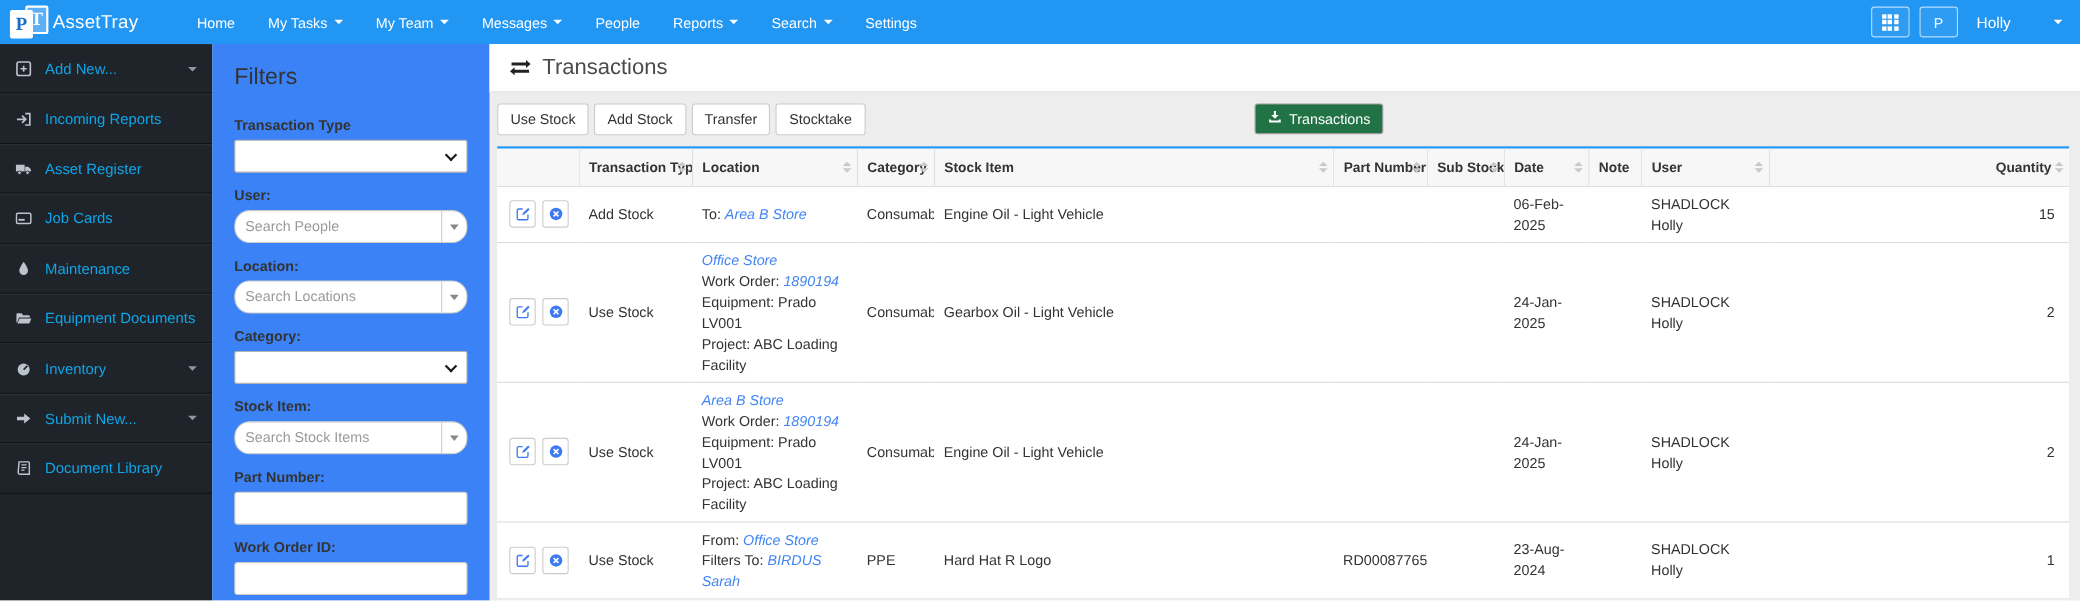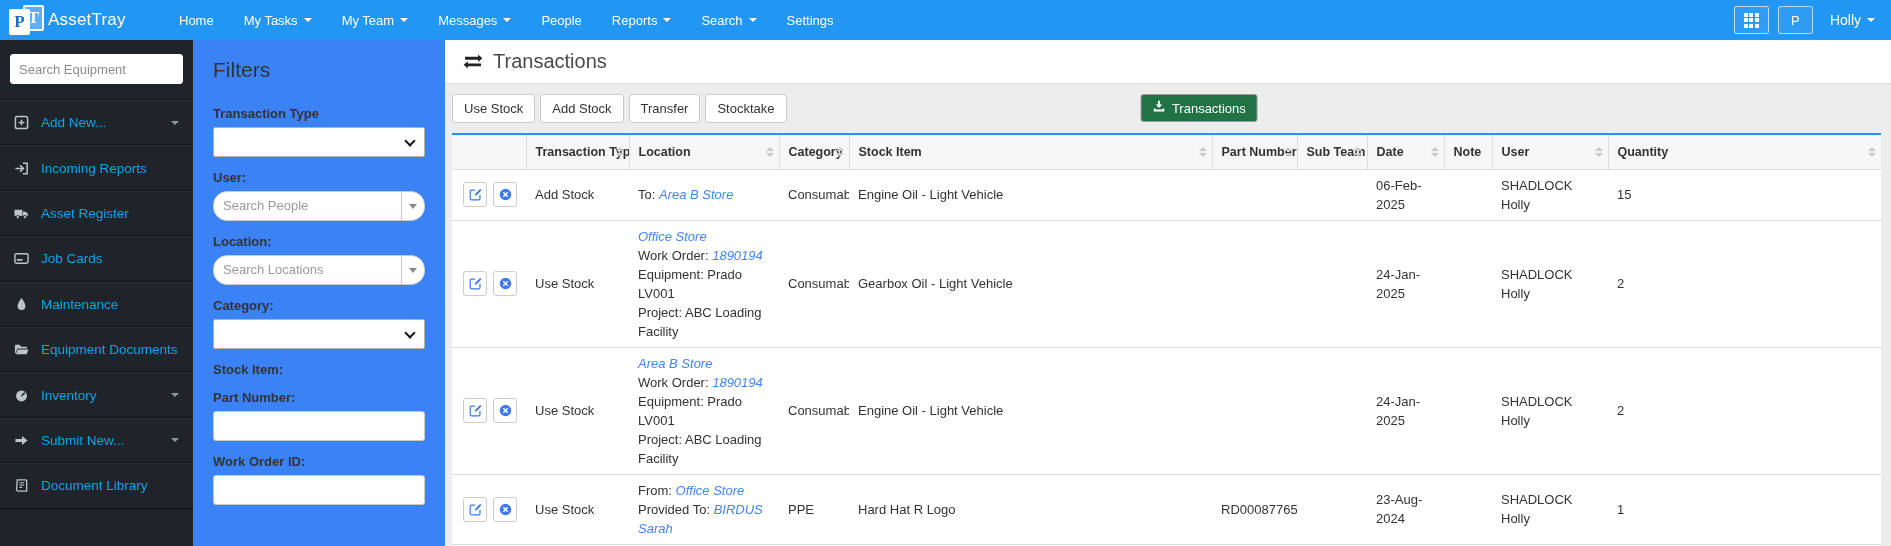--- a/index.html
+++ b/index.html
@@ -15,21 +15,21 @@
   .logo .sq-t { left:15px; top:1px; background:#5db0f8; border:2px solid #fff; color:#fff; z-index:1; }
   .logo .sq-p { left:1px; top:5px; background:#fff; color:#1a6fc4; z-index:2; }
   .brand-name { font-size:17px; font-weight:400; letter-spacing:0.2px; }
   .nav-items { display:flex; margin-left:22px; height:40px; }
   .nav-item { display:flex; align-items:center; padding:0 15px; font-size:13px; cursor:pointer; white-space:nowrap; }
   .caret { display:inline-block; width:0; height:0; border-left:4px solid transparent; border-right:4px solid transparent; border-top:4px solid #fff; margin-left:6px; }
   .nav-right { margin-left:auto; display:flex; align-items:center; gap:9px; padding-right:16px; }
   .nav-icon-btn { width:35px; height:28px; border:1px solid rgba(255,255,255,0.65); border-radius:3px; background:rgba(255,255,255,0.06); display:flex; align-items:center; justify-content:center; color:#fff; font-size:13px; cursor:pointer; }
   .grid-icon { display:grid; grid-template-columns:repeat(3,4px); grid-auto-rows:4px; gap:1.5px; }
   .grid-icon b { background:#fff; }
-  .user-menu { display:flex; align-items:center; font-size:14px; margin-left:8px; cursor:pointer; }
+  .user-menu { display:flex; align-items:center; font-size:14px; margin-left:8px; cursor:pointer;gap:33px; }
 
   
   .sidebar { position:absolute; top:40px; left:0; width:193px; height:506px; background:#1e242a; }
   .side-search { padding:14px 10px 15px 10px; border-bottom:1px solid #121619; }
   .side-search input { width:100%; height:30px; border:1px solid #fff; border-radius:3px; padding:0 8px; font-size:13px; font-family:inherit; color:#333; outline:none; }
   .side-search input::placeholder { color:#8b8b8b; }
   .side-item { height:45.4px; display:flex; align-items:center; padding:0 14px; color:#0ea5e9; font-size:13.5px; cursor:pointer; border-top:1px solid rgba(255,255,255,0.06); border-bottom:1px solid rgba(0,0,0,0.45); }
   .side-item .s-ico { width:27px; display:flex; align-items:center; color:#bcc4cb; flex:none; }
   .side-item svg { width:15px; height:15px; }
   .side-caret { margin-left:auto; width:0; height:0; border-left:4px solid transparent; border-right:4px solid transparent; border-top:4px solid #8d98a1; }
@@ -54,21 +54,21 @@
   .page-title { font-size:20px; color:#4a4a4a; }
   .toolbar { position:relative; margin:10px 10px 0 7px; height:29px; }
   .toolbar-left { display:flex; gap:5px; }
   .btn-white { height:29px; padding:0 11px; background:#fff; border:1px solid #ccc; border-radius:3px; font-size:13px; color:#333; font-family:inherit; cursor:pointer; }
   .btn-export { position:absolute; left:52.3%; top:0; transform:translateX(-50%); height:28px; padding:0 11px; background:#217346; border:1px solid #9c9c9c; border-radius:3px; color:#fff; font-size:13px; font-family:inherit; display:flex; align-items:center; gap:6px; cursor:pointer; }
 
   .table-panel { margin:10px 10px 0 7px; background:#fff; border-top:2px solid #2196f3; }
   table { width:100%; border-collapse:collapse; table-layout:fixed; font-size:13px; color:#333; }
   thead th { height:34px; background:#f7f7f7; font-weight:bold; font-size:12.5px; text-align:left; padding:0 20px 0 9px; position:relative; border-bottom:1px solid #ddd; cursor:pointer; white-space:nowrap; overflow:hidden; }
   thead th + th { border-left:1px solid #ddd; }
-  th.c-qty, td.c-qty { }
+  th.c-qty, td.c-qty { text-align:right; }
   th.c-qty { padding-right:16px; }
   .sort { position:absolute; right:5px; top:50%; transform:translateY(-50%); display:flex; flex-direction:column; gap:2px; }
   .sort i { width:0; height:0; border-left:4px solid transparent; border-right:4px solid transparent; }
   .sort .up { border-bottom:4px solid #c9c9c9; }
   .sort .dn { border-top:4px solid #c9c9c9; }
   tbody td { padding:6px 9px; border-top:1px solid #ddd; vertical-align:middle; line-height:19px; overflow:hidden; }
   tbody tr:first-child td { border-top:none; }
   td.c-qty { padding-right:13px; }
   .lnk { color:#4285f4; cursor:pointer; }
   .loc-line { line-height:19px; }
@@ -134,23 +134,20 @@
     </div>
     <div class="nav-icon-btn">P</div>
     <div class="user-menu">
       <span>Holly</span>
         <i class="caret"></i>
     </div>
   </div>
 </div>
 
 <div class="sidebar">
-  <div class="side-search">
-    <input type="text" placeholder="Search Equipment" style="">
-  </div>
   <div class="side-item">
     <span class="s-ico">
         <svg viewBox="0 0 16 16">
           <rect x="1.5" y="1.5" width="13" height="13" rx="2" fill="none" stroke="currentColor" stroke-width="1.6"></rect>
           <path d="M8 5v6M5 8h6" stroke="currentColor" stroke-width="1.6"></path>
         </svg>
       </span>
     <span>Add New...</span>
     <i class="side-caret"></i>
   </div>
@@ -253,20 +250,26 @@
         <i></i>
       </span>
   </div>
 
   <label class="f-label">Category:</label>
   <div class="f-select">
       <span class="chev"></span>
     </div>
 
   <label class="f-label">Stock Item:</label>
+  <div class="f-search">
+    <span class="ph">Search Stock Items</span>
+    <span class="dd">
+        <i></i>
+      </span>
+  </div>
 
   <label class="f-label">Part Number:</label>
   <input type="text" class="f-text" style="">
 
   <label class="f-label">Work Order ID:</label>
   <input type="text" class="f-text" style="">
 </div>
 
 <div class="main">
   <div class="page-header">
@@ -326,21 +329,21 @@
                 <i class="dn"></i>
               </span></th>
           <th><span>Stock Item</span><span class="sort">
                 <i class="up"></i>
                 <i class="dn"></i>
               </span></th>
           <th><span>Part Number</span><span class="sort">
                 <i class="up"></i>
                 <i class="dn"></i>
               </span></th>
-          <th><span>Sub Team</span><span class="sort">
+          <th><span>Sub Stock</span><span class="sort">
                 <i class="up"></i>
                 <i class="dn"></i>
               </span></th>
           <th><span>Date</span><span class="sort">
                 <i class="up"></i>
                 <i class="dn"></i>
               </span></th>
           <th><span>Note</span></th>
           <th><span>User</span><span class="sort">
                 <i class="up"></i>
@@ -466,21 +469,21 @@
                   <svg viewBox="0 0 16 16">
                     <circle cx="8" cy="8" r="7" fill="currentColor"></circle>
                     <path d="M5.3 5.3l5.4 5.4M10.7 5.3l-5.4 5.4" stroke="#fff" stroke-width="1.8"></path>
                   </svg>
                 </button>
           </div>
             </td>
           <td>Use Stock</td>
           <td>
             <div class="loc-line"><span>From: </span><a class="lnk">Office Store</a></div>
-            <div class="loc-line"><span>Provided To: </span><a class="lnk">BIRDUS Sarah</a></div>
+            <div class="loc-line"><span>Filters To: </span><a class="lnk">BIRDUS Sarah</a></div>
           </td>
           <td>PPE</td>
           <td>Hard Hat R Logo</td>
           <td>RD00087765</td>
           <td></td>
           <td>23-Aug-2024</td>
           <td></td>
           <td>SHADLOCK Holly</td>
           <td class="c-qty">1</td>
         </tr>

